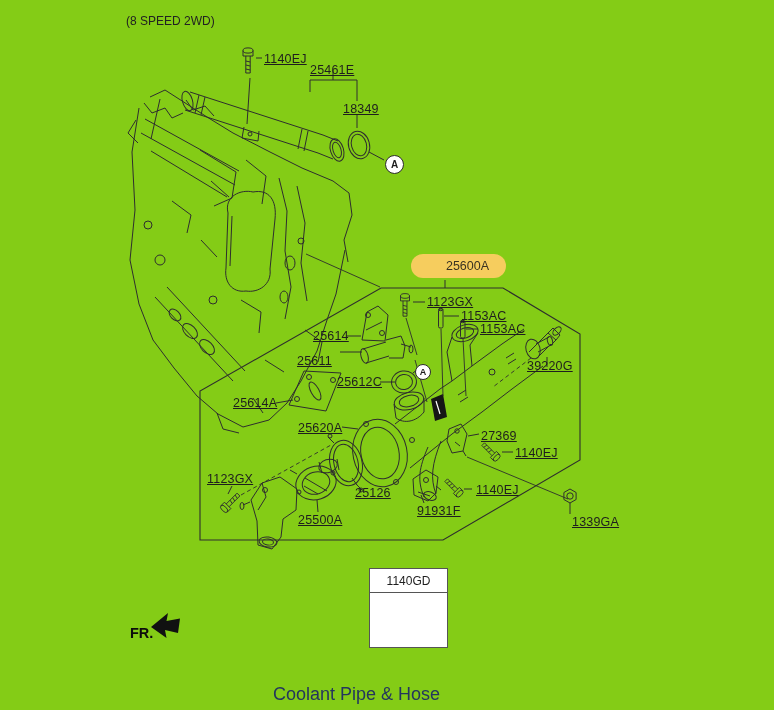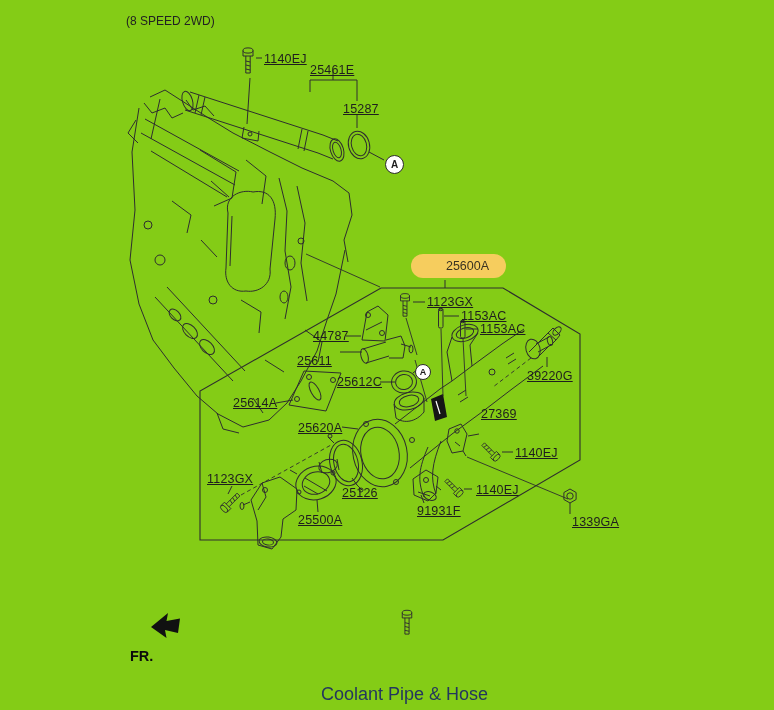--- a/index.html
+++ b/index.html
@@ -15,23 +15,23 @@
   .amark{position:absolute;border:1.4px solid #2c2c2c;border-radius:50%;background:#fff;
          display:flex;align-items:center;justify-content:center;color:#1c1c1c;
          font-family:"Liberation Sans",sans-serif;font-weight:bold;}
   #amark1{left:385px;top:155px;width:17px;height:17px;font-size:10px;}
   #amark2{left:415px;top:364px;width:14px;height:14px;font-size:9px;}
   .refbox{position:absolute;left:369px;top:568px;width:79px;height:80px;border:1.2px solid #555;
           background:#fff;box-sizing:border-box;}
   .refbox .hd{height:23px;border-bottom:1.2px solid #555;display:flex;align-items:center;
           justify-content:center;font:12px "Liberation Sans",sans-serif;color:#1e1e1e;}
   .refbox .bd{height:54px;display:flex;align-items:center;justify-content:center;}
-  .fr{position:absolute;left:130px;top:625px;font:bold 14.5px "Liberation Sans",sans-serif;color:#0c0c0c;margin-top:23px;}
+  .fr{position:absolute;left:130px;top:625px;font:bold 14.5px "Liberation Sans",sans-serif;color:#0c0c0c;}
   .title{position:absolute;left:0;top:684px;width:713px;text-align:center;
-         font:18px "Liberation Sans",sans-serif;color:#24365e;margin-left:48px;}
+         font:18px "Liberation Sans",sans-serif;color:#24365e;}
 </style>
 </head>
 <body>
 
 <div id="screen">
 
   <svg id="artsvg" width="774" height="710" viewBox="0 0 774 710">
     <defs>
       <g id="boltg" fill="none" stroke="#2e2e2e" stroke-width="1">
         <ellipse cx="0" cy="-4.5" rx="5" ry="2.6"></ellipse>
@@ -233,41 +233,45 @@
       <path d="M531,358 L493,387" stroke-width="0.9" stroke-dasharray="4,3"></path>
     </g>
 
     <polygon points="151,627 168,613 166.5,621 180,618.5 178,633 165,630 166.5,638" fill="#111111"></polygon>
   </svg>
 
   <span class="note">(8 SPEED 2WD)</span>
 
   <span class="callout" style="left:264px;top:53px">1140EJ</span>
   <span class="callout" style="left:310px;top:64px">25461E</span>
-  <span class="callout" style="left:343px;top:103px">15287</span>
+  <span class="callout" style="left:343px;top:103px">18349</span>
   <span class="callout" style="left:427px;top:296px">1123GX</span>
   <span class="callout" style="left:461px;top:310px">1153AC</span>
   <span class="callout" style="left:480px;top:323px">1153AC</span>
-  <span class="callout" style="left:313px;top:330px">44787</span>
+  <span class="callout" style="left:313px;top:330px">25614</span>
   <span class="callout" style="left:297px;top:355px">25611</span>
   <span class="callout" style="left:337px;top:376px">25612C</span>
   <span class="callout" style="left:233px;top:397px">25614A</span>
   <span class="callout" style="left:298px;top:422px">25620A</span>
-  <span class="callout" style="left:527px;top:370px">39220G</span>
-  <span class="callout" style="left:481px;top:408px">27369</span>
+  <span class="callout" style="left:527px;top:360px">39220G</span>
+  <span class="callout" style="left:481px;top:430px">27369</span>
   <span class="callout" style="left:515px;top:447px">1140EJ</span>
   <span class="callout" style="left:476px;top:484px">1140EJ</span>
   <span class="callout" style="left:417px;top:505px">91931F</span>
-  <span class="callout" style="left:342px;top:487px">25126</span>
+  <span class="callout" style="left:355px;top:487px">25126</span>
   <span class="callout" style="left:298px;top:514px">25500A</span>
   <span class="callout" style="left:207px;top:473px">1123GX</span>
   <span class="callout" style="left:572px;top:516px">1339GA</span>
 
   <div class="pill">25600A</div>
 
   <div class="amark" id="amark1">A</div>
   <div class="amark" id="amark2">A</div>
 
+  <div class="refbox">
+    <div class="hd">1140GD</div>
+    <div class="bd"></div>
+  </div>
 
   <span class="fr">FR.</span>
 
   <div class="title">Coolant Pipe &amp; Hose</div>
 </div>
 
 </body></html>

